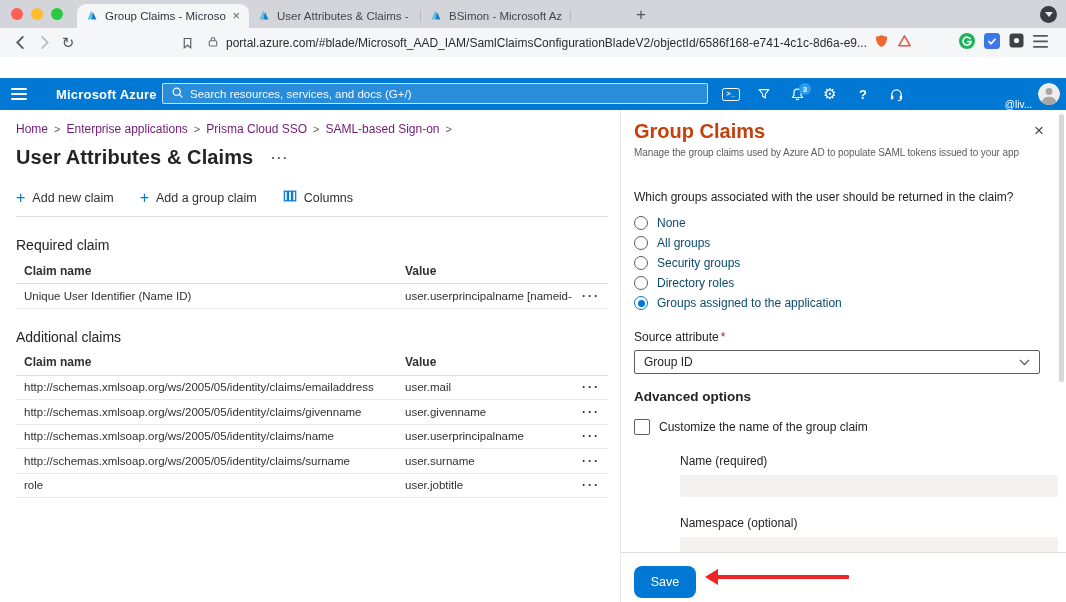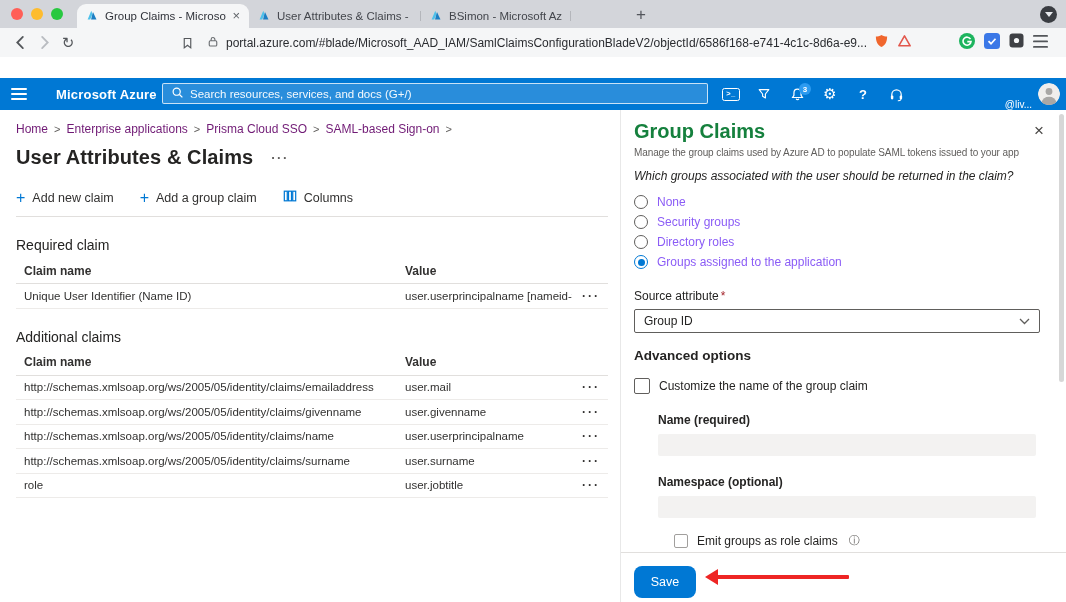--- a/index.html
+++ b/index.html
@@ -67,37 +67,37 @@
   .table { width:592px; margin-top:5px; font-size:11.5px; }
   .thead { display:flex; align-items:center; height:26px; border-bottom:1px solid #e1dfdd; font-weight:700; color:#323130; font-size:12px; }
   .cn { width:381px; padding-left:8px; white-space:nowrap; overflow:hidden; }
   .cv { flex:1; padding-left:8px; white-space:nowrap; overflow:hidden; }
   .cm { width:36px; text-align:right; padding-right:8px; }
   .trow { display:flex; align-items:center; height:24.5px; border-bottom:1px solid #edebe9; color:#323130; }
   .rowmenu { color:#323130; font-weight:700; letter-spacing:2px; font-size:12px; cursor:pointer; }
 
   
   .panel { position:absolute; top:110px; left:620px; right:0; bottom:0; background:#fff; border-left:1px solid #e8e8e8; padding:10px 26px 0 13px; }
-  .p-title { font-size:20px; font-weight:700; color:#15803d; }
+  .p-title { font-size:20px; font-weight:700; color:#c2410c; }
   .p-close { position:absolute; top:12px; right:22px; font-size:17px; color:#484644; line-height:1; cursor:pointer; }
   .p-sub { margin-top:4px; font-size:10px; color:#605e5c; white-space:nowrap; overflow:hidden; letter-spacing:-.1px; }
-  .p-question { margin-top:11px; font-size:12px; color:#252423;font-style:italic; }
+  .p-question { margin-top:32px; font-size:12px; color:#252423; }
   .radios { margin-top:9px; }
-  .radio-row { display:flex; align-items:center; gap:9px; height:20px; font-size:12px; color:#8b5cf6; cursor:pointer; }
+  .radio-row { display:flex; align-items:center; gap:9px; height:20px; font-size:12px; color:#0c4a6e; cursor:pointer; }
   .rdot { width:14px; height:14px; border-radius:50%; border:1px solid #605e5c; position:relative; flex:0 0 auto; }
   .radio-row.selected .rdot { border-color:#0078d4; }
   .radio-row.selected .rdot::after { content:""; position:absolute; inset:2.5px; border-radius:50%; background:#0078d4; }
   .src-label { margin-top:17px; font-size:12px; color:#252423; }
   .req { color:#a4262c; margin-left:2px; }
   .selectbox { margin-top:6px; height:24px; border:1px solid #605e5c; border-radius:2px; display:flex; align-items:center; justify-content:space-between; padding:0 9px; font-size:12px; color:#252423; cursor:pointer; background:#fff; }
   .adv { margin-top:15px; font-size:13.5px; font-weight:700; color:#252423; }
   .chk-row { margin-top:15px; display:flex; align-items:center; gap:9px; font-size:12px; color:#252423; }
   .cbox { width:16px; height:16px; border:1px solid #605e5c; border-radius:2px; background:#fff; flex:0 0 auto; }
   .cbox.lite { width:14px; height:14px; border-color:#a19f9d; }
-  .indent1 { margin-left:24px;font-weight:bold; }
+  .indent1 { margin-left:46px; }
   .indent2 { margin-left:40px; }
   .field-label { margin-top:19px; font-size:12px; color:#252423; }
   .tinput { margin-top:7px; height:22px; width:calc(100% - 28px); background:#f3f2f1; border:none; border-radius:2px; }
   .info { color:#605e5c; font-size:11px; font-family:"DejaVu Sans",sans-serif; margin-left:2px; }
   .p-footer { position:absolute; left:0; right:0; bottom:0; height:50px; background:#fff; border-top:1px solid #e1dfdd; padding:13px 0 0 13px; }
   .savebtn { width:62px; height:32px; background:#0078d4; color:#fff; border:none; border-radius:8px; font-size:12.5px; font-family:inherit; display:flex; align-items:center; justify-content:center; cursor:pointer; }
   .arrow { position:absolute; left:84px; top:459px; width:144px; height:16px; pointer-events:none; }
   .arrow .head { position:absolute; left:0; top:0; width:0; height:0; border-top:8px solid transparent; border-bottom:8px solid transparent; border-right:13px solid #ee2524; }
   .arrow .line { position:absolute; left:12px; right:0; top:6.2px; height:3.6px; background:#ee2524; border-radius:1px; }
   .p-scroll { position:absolute; right:2px; top:4px; width:5px; height:268px; background:#d7d7d7; border-radius:3px; }
@@ -349,20 +349,24 @@
     <div class="p-sub">Manage the group claims used by Azure AD to populate SAML tokens issued to your app</div>
 
     <div class="p-question">Which groups associated with the user should be returned in the claim?</div>
     <div class="radios">
       <div class="radio-row">
         <span class="rdot"></span>
         <span>None</span>
       </div>
       <div class="radio-row">
         <span class="rdot"></span>
+        <span>All groups</span>
+      </div>
+      <div class="radio-row">
+        <span class="rdot"></span>
         <span>Security groups</span>
       </div>
       <div class="radio-row">
         <span class="rdot"></span>
         <span>Directory roles</span>
       </div>
       <div class="radio-row selected">
         <span class="rdot"></span>
         <span>Groups assigned to the application</span>
       </div>

